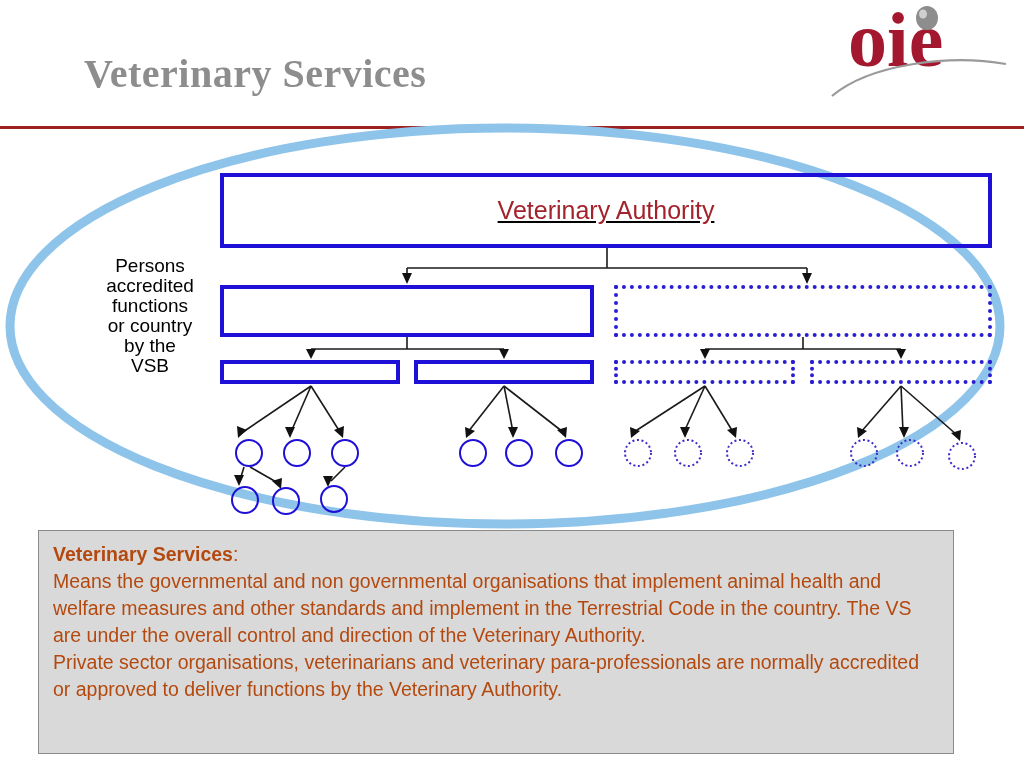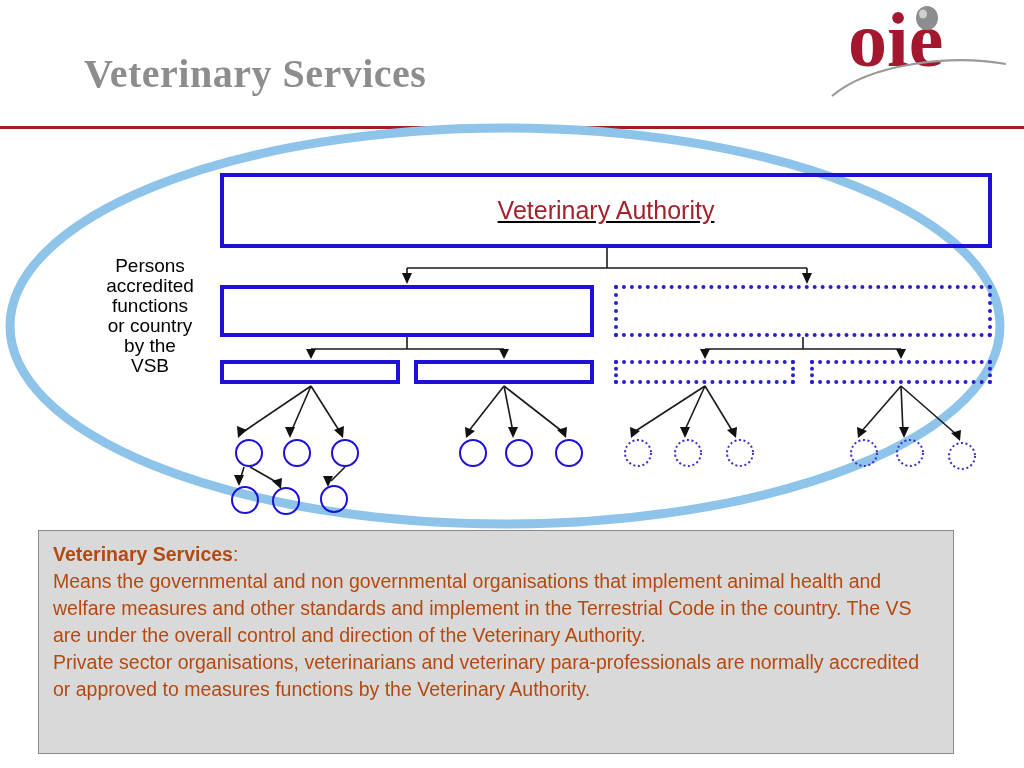--- a/index.html
+++ b/index.html
@@ -257,16 +257,16 @@
     <div>or country</div>
     <div>by the</div>
     <div>VSB</div>
   </div>
 
   <div id="definition-panel">
     <p>
       <span class="term">Veterinary Services</span><span>:</span><br>
       <span>Means the </span><span class="u">governmental and non governmental </span><span>organisations that implement animal health and welfare measures and other standards and implement in the Terrestrial Code in the country. The VS are </span><span class="u">under the overall control and direction of the Veterinary Authority</span><span>.</span>
     </p>
-    <p>Private sector organisations, veterinarians and veterinary para-professionals are normally accredited or approved to measures functions by the Veterinary Authority.</p>
+    <p>Private sector organisations, veterinarians and veterinary para-professionals are normally accredited or approved to deliver functions by the Veterinary Authority.</p>
   </div>
 
 </div>
 
 </body></html>

